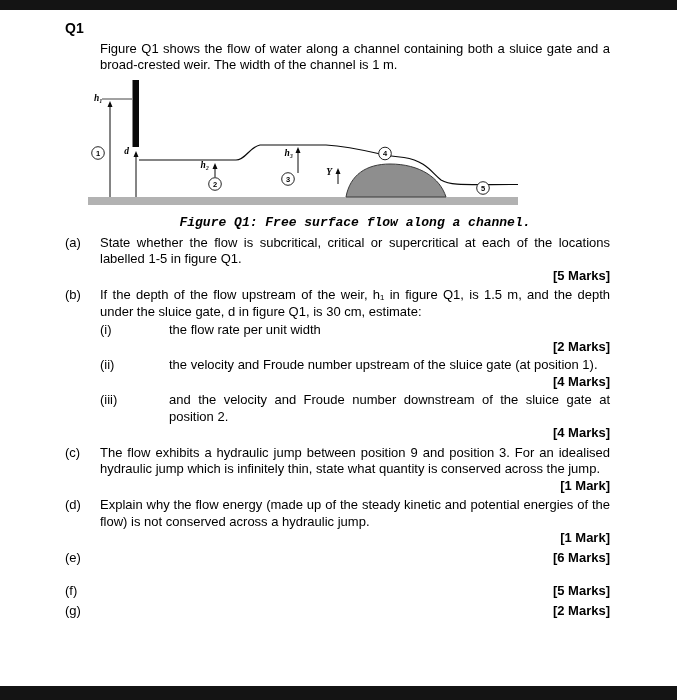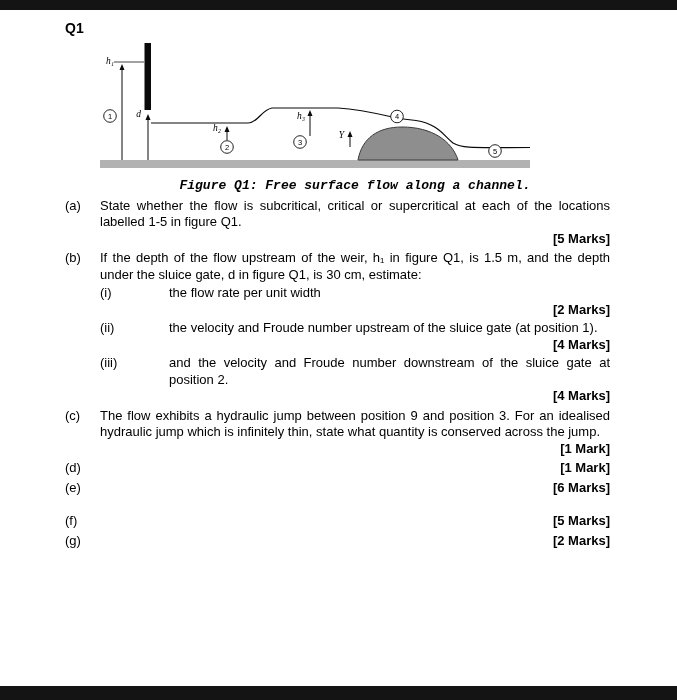--- a/index.html
+++ b/index.html
@@ -8,21 +8,21 @@
     background:#ffffff;
     font-family:"Liberation Sans","DejaVu Sans",sans-serif;
     font-size:13px;line-height:16.5px;color:#000;
     position:relative;overflow:hidden;
   }
   .top-bar{height:10px;background:#141414;}
   .bottom-bar{position:absolute;left:0;right:0;bottom:0;height:14px;background:#141414;}
   .content{padding:8px 67px 5px 65px;}
   .q-title{font-weight:bold;font-size:14px;margin:2px 0 4px 0;}
   .intro{margin-left:35px;text-align:justify;}
-  .figure-wrap{margin:6px 0 0 35px;}
+  .figure-wrap{margin:6px 0 0 23px;font-weight:bold;}
   .caption{margin-left:35px;text-align:center;font-weight:bold;font-style:italic;margin-top:1px;margin-bottom:2px;font-family:Liberation Mono, monospace;}
   .part{display:flex;margin-top:3px;}
   .part-label{width:35px;flex:none;}
   .part-body{flex:1;min-width:0;}
   .part-text{text-align:justify;}
   .marks{text-align:right;font-weight:bold;}
   .subpart{display:flex;margin-top:2px;}
   .sub-label{width:33px;flex:none;}
   .sub-body{flex:1;min-width:0;margin-left:36px;}
   .gap-before{margin-top:17px;}
@@ -32,20 +32,21 @@
 </style>
 </head>
 <body>
 
 <div class="top-bar"></div>
 
 <div class="content">
 
   <div class="q-title">Q1</div>
 
+  <div class="intro">Figure Q1 shows the flow of water along a channel containing both a sluice gate and a broad-crested weir. The width of the channel is 1 m.</div>
 
   <div class="figure-wrap">
     <svg width="430" height="130" viewBox="0 0 430 130">
 
       <rect x="0" y="117" width="430" height="8" fill="#b2b2b2"></rect>
 
       <line x1="14" y1="19" x2="44" y2="19" stroke="#444" stroke-width="1"></line>
 
       <rect x="44.5" y="0" width="6.5" height="67" fill="#0a0a0a"></rect>
 
@@ -138,20 +139,21 @@
     <div class="part-label">(c)</div>
     <div class="part-body">
       <div class="part-text">The flow exhibits a hydraulic jump between position 9 and position 3. For an idealised hydraulic jump which is infinitely thin, state what quantity is conserved across the jump.</div>
       <div class="marks">[1 Mark]</div>
     </div>
   </div>
 
   <div class="part">
     <div class="part-label">(d)</div>
     <div class="part-body">
+      <div class="part-text">Explain why the flow energy (made up of the steady kinetic and potential energies of the flow) is not conserved across a hydraulic jump.</div>
       <div class="marks">[1 Mark]</div>
     </div>
   </div>
 
   <div class="part">
     <div class="part-label">(e)</div>
     <div class="part-body">
       <div class="marks">[6 Marks]</div>
     </div>
   </div>

